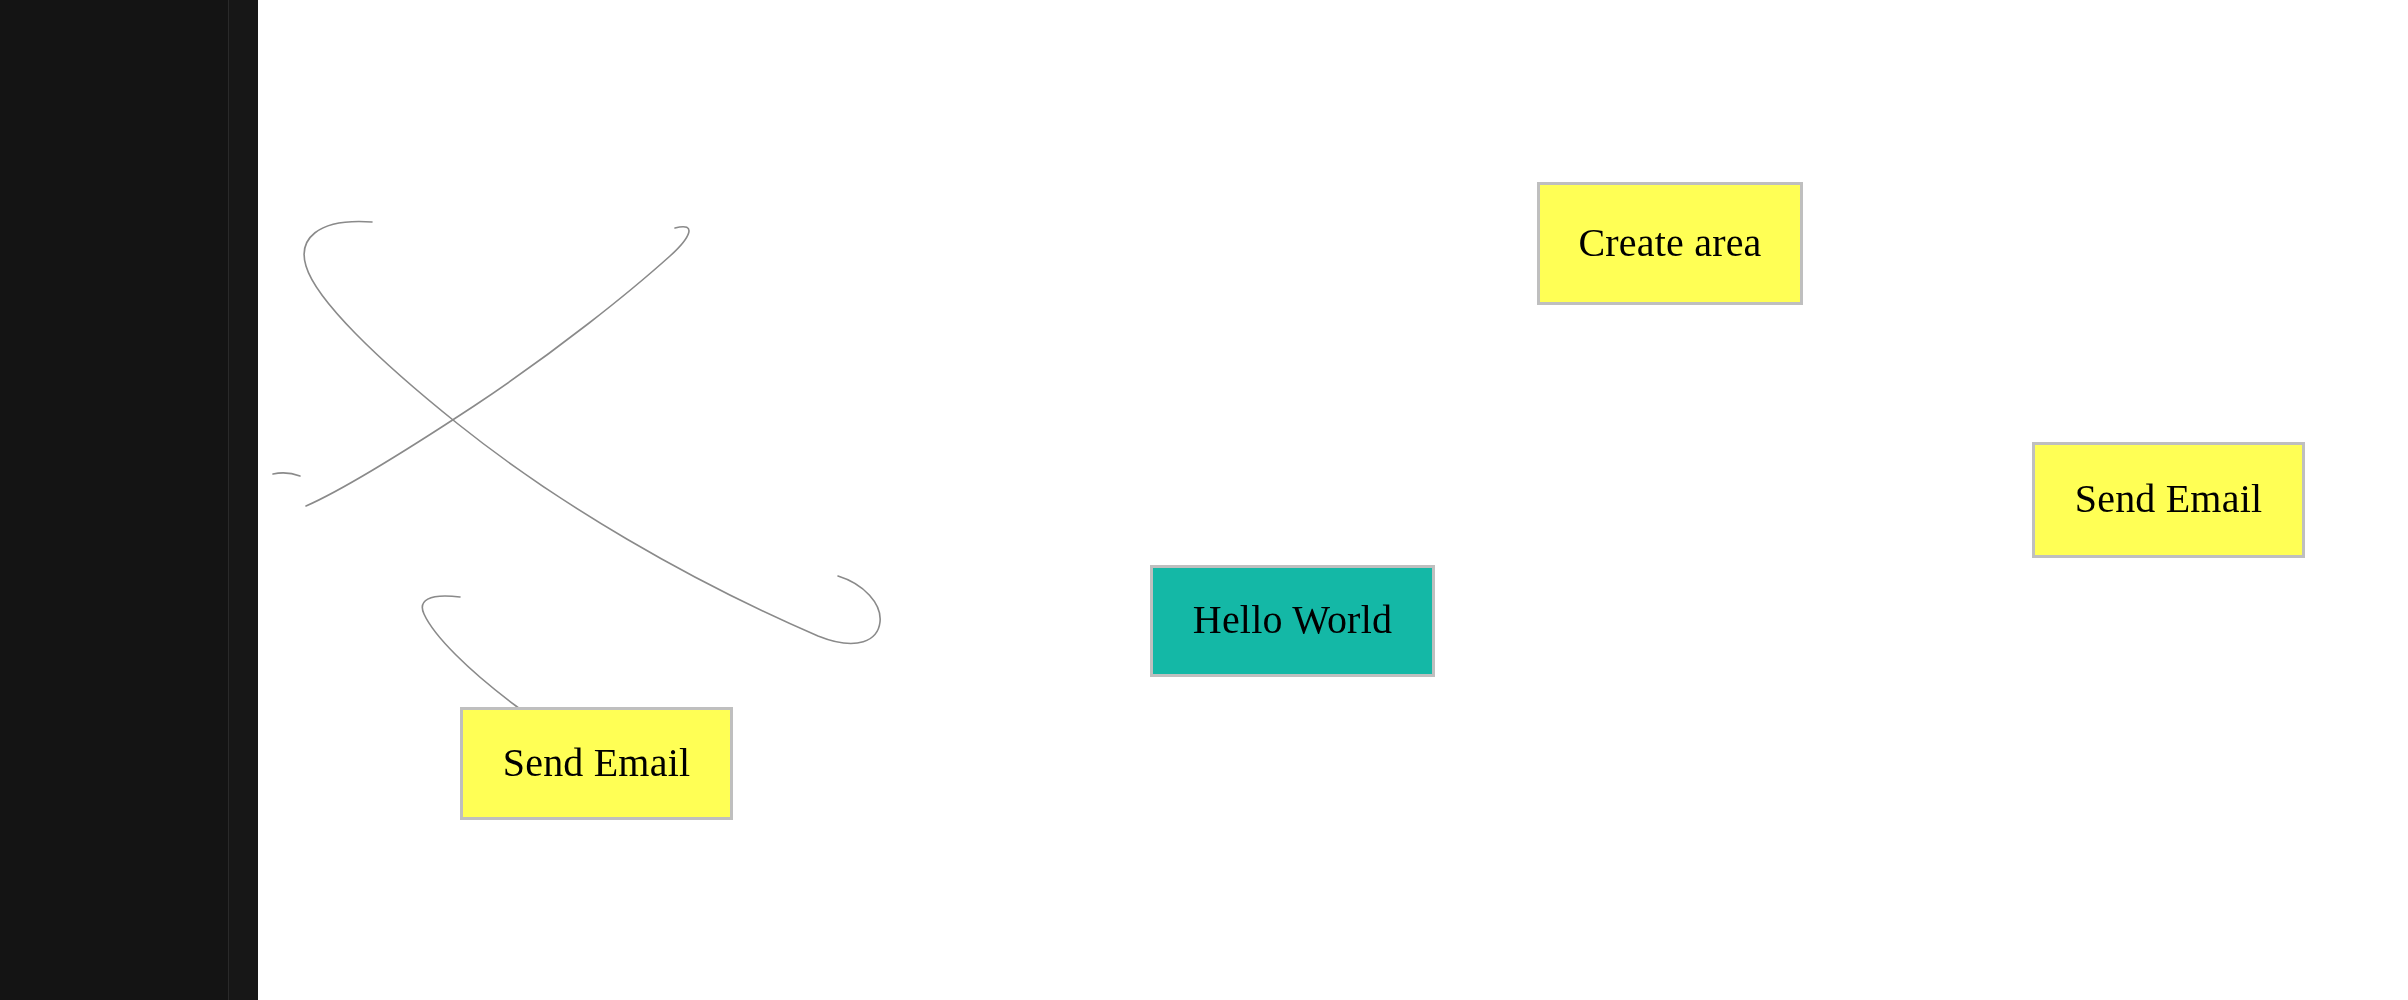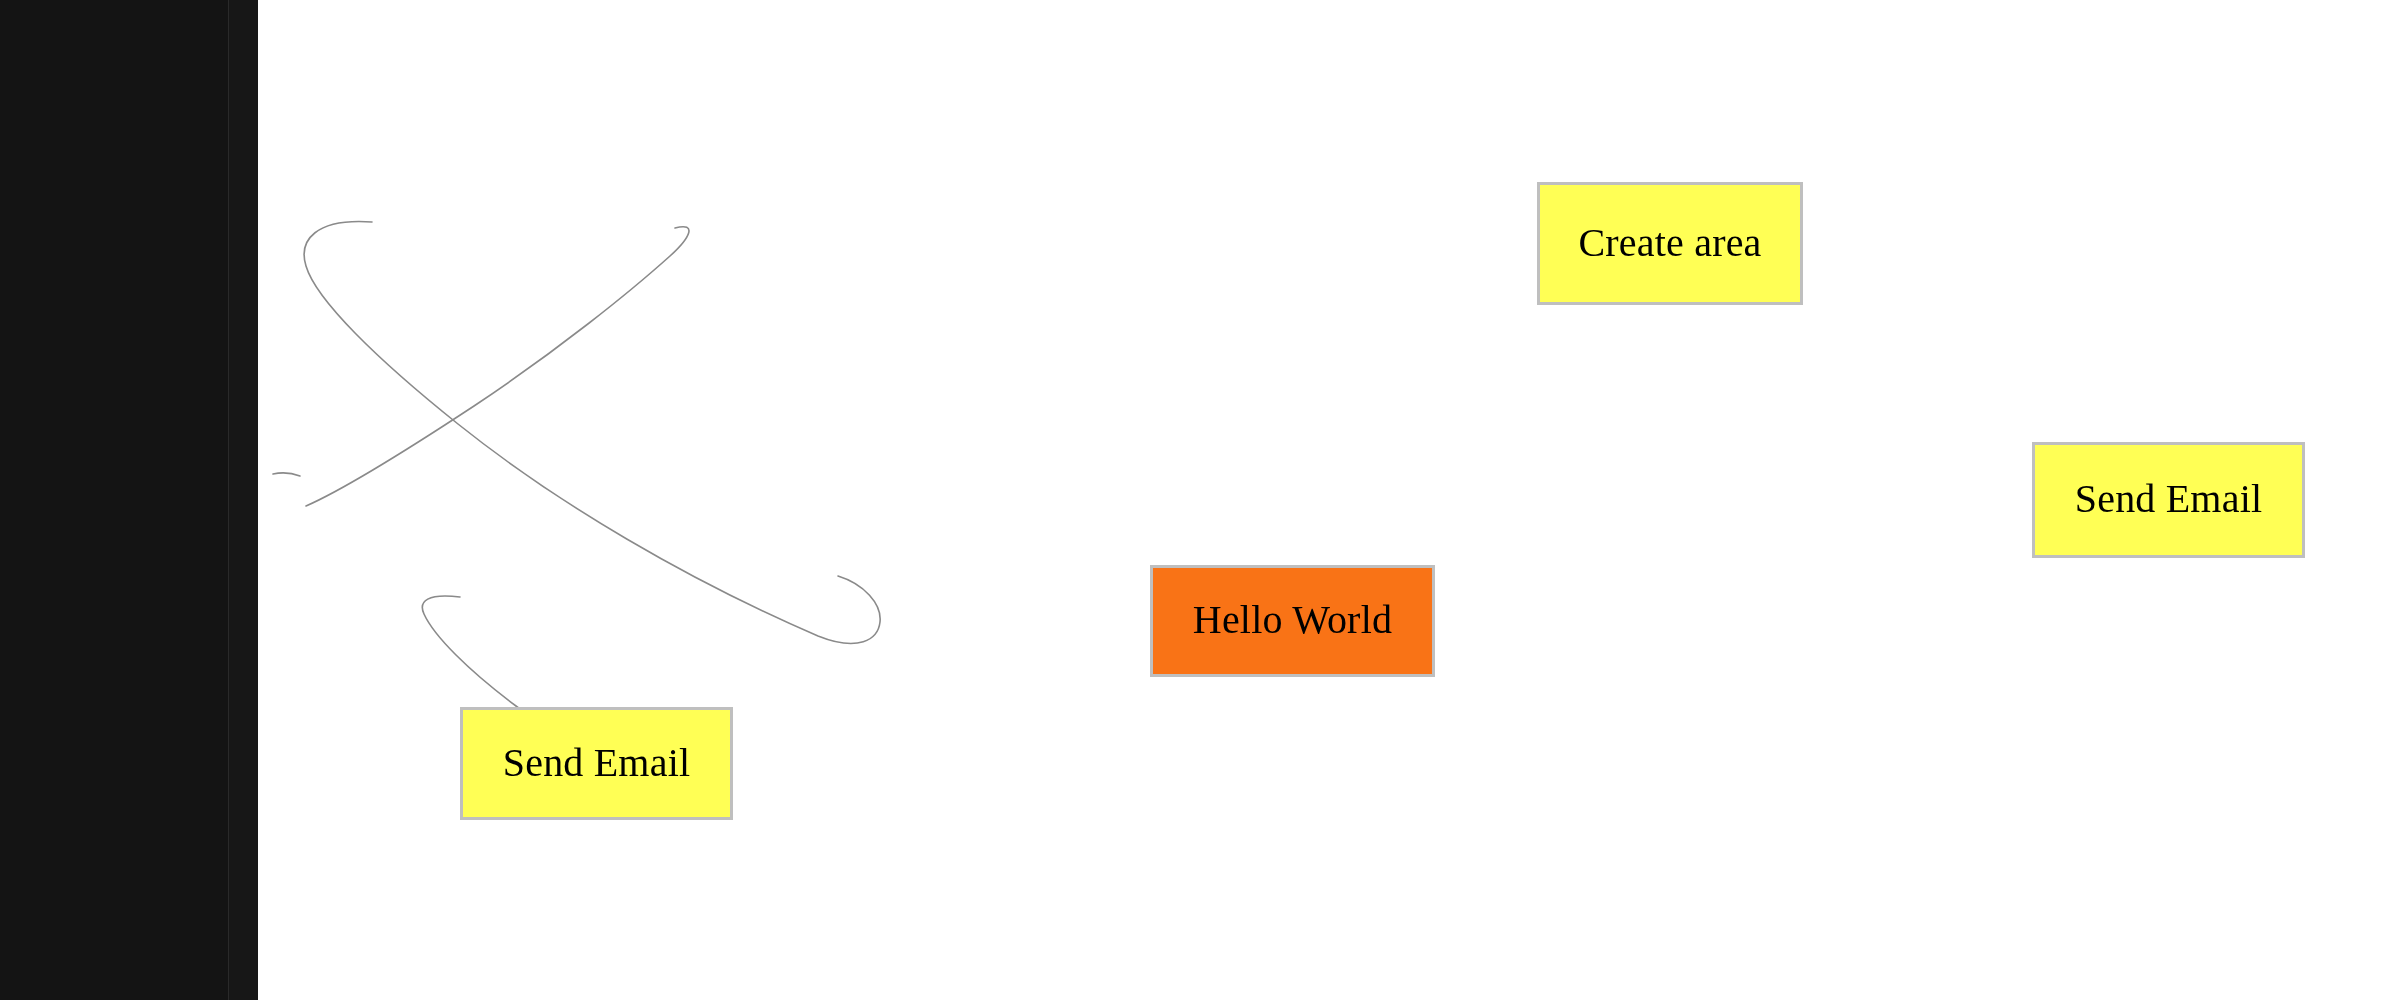--- a/index.html
+++ b/index.html
@@ -120,21 +120,21 @@
         </g>
     </svg>
 
     <div id="notes-layer">
         <div class="note" style="left: 1279px; top: 182px; width: 266px; height: 123px; background: rgb(255, 255, 85); border-color: rgb(191, 191, 191);">
           <span class="note-label">Create area</span>
         </div>
         <div class="note" style="left: 1774px; top: 442px; width: 273px; height: 116px; background: rgb(255, 255, 85); border-color: rgb(191, 191, 191);">
           <span class="note-label">Send Email</span>
         </div>
-        <div class="note" style="left: 892px; top: 565px; width: 285px; height: 112px; background: #f97316; border-color: rgb(191, 191, 191);">
+        <div class="note" style="left: 892px; top: 565px; width: 285px; height: 112px; background: #14b8a6; border-color: rgb(191, 191, 191);">
           <span class="note-label">Hello World</span>
         </div>
         <div class="note" style="left: 202px; top: 707px; width: 273px; height: 113px; background: rgb(255, 255, 85); border-color: rgb(191, 191, 191);">
           <span class="note-label">Send Email</span>
         </div>
       </div>
 
   </div>
 </div>
 

